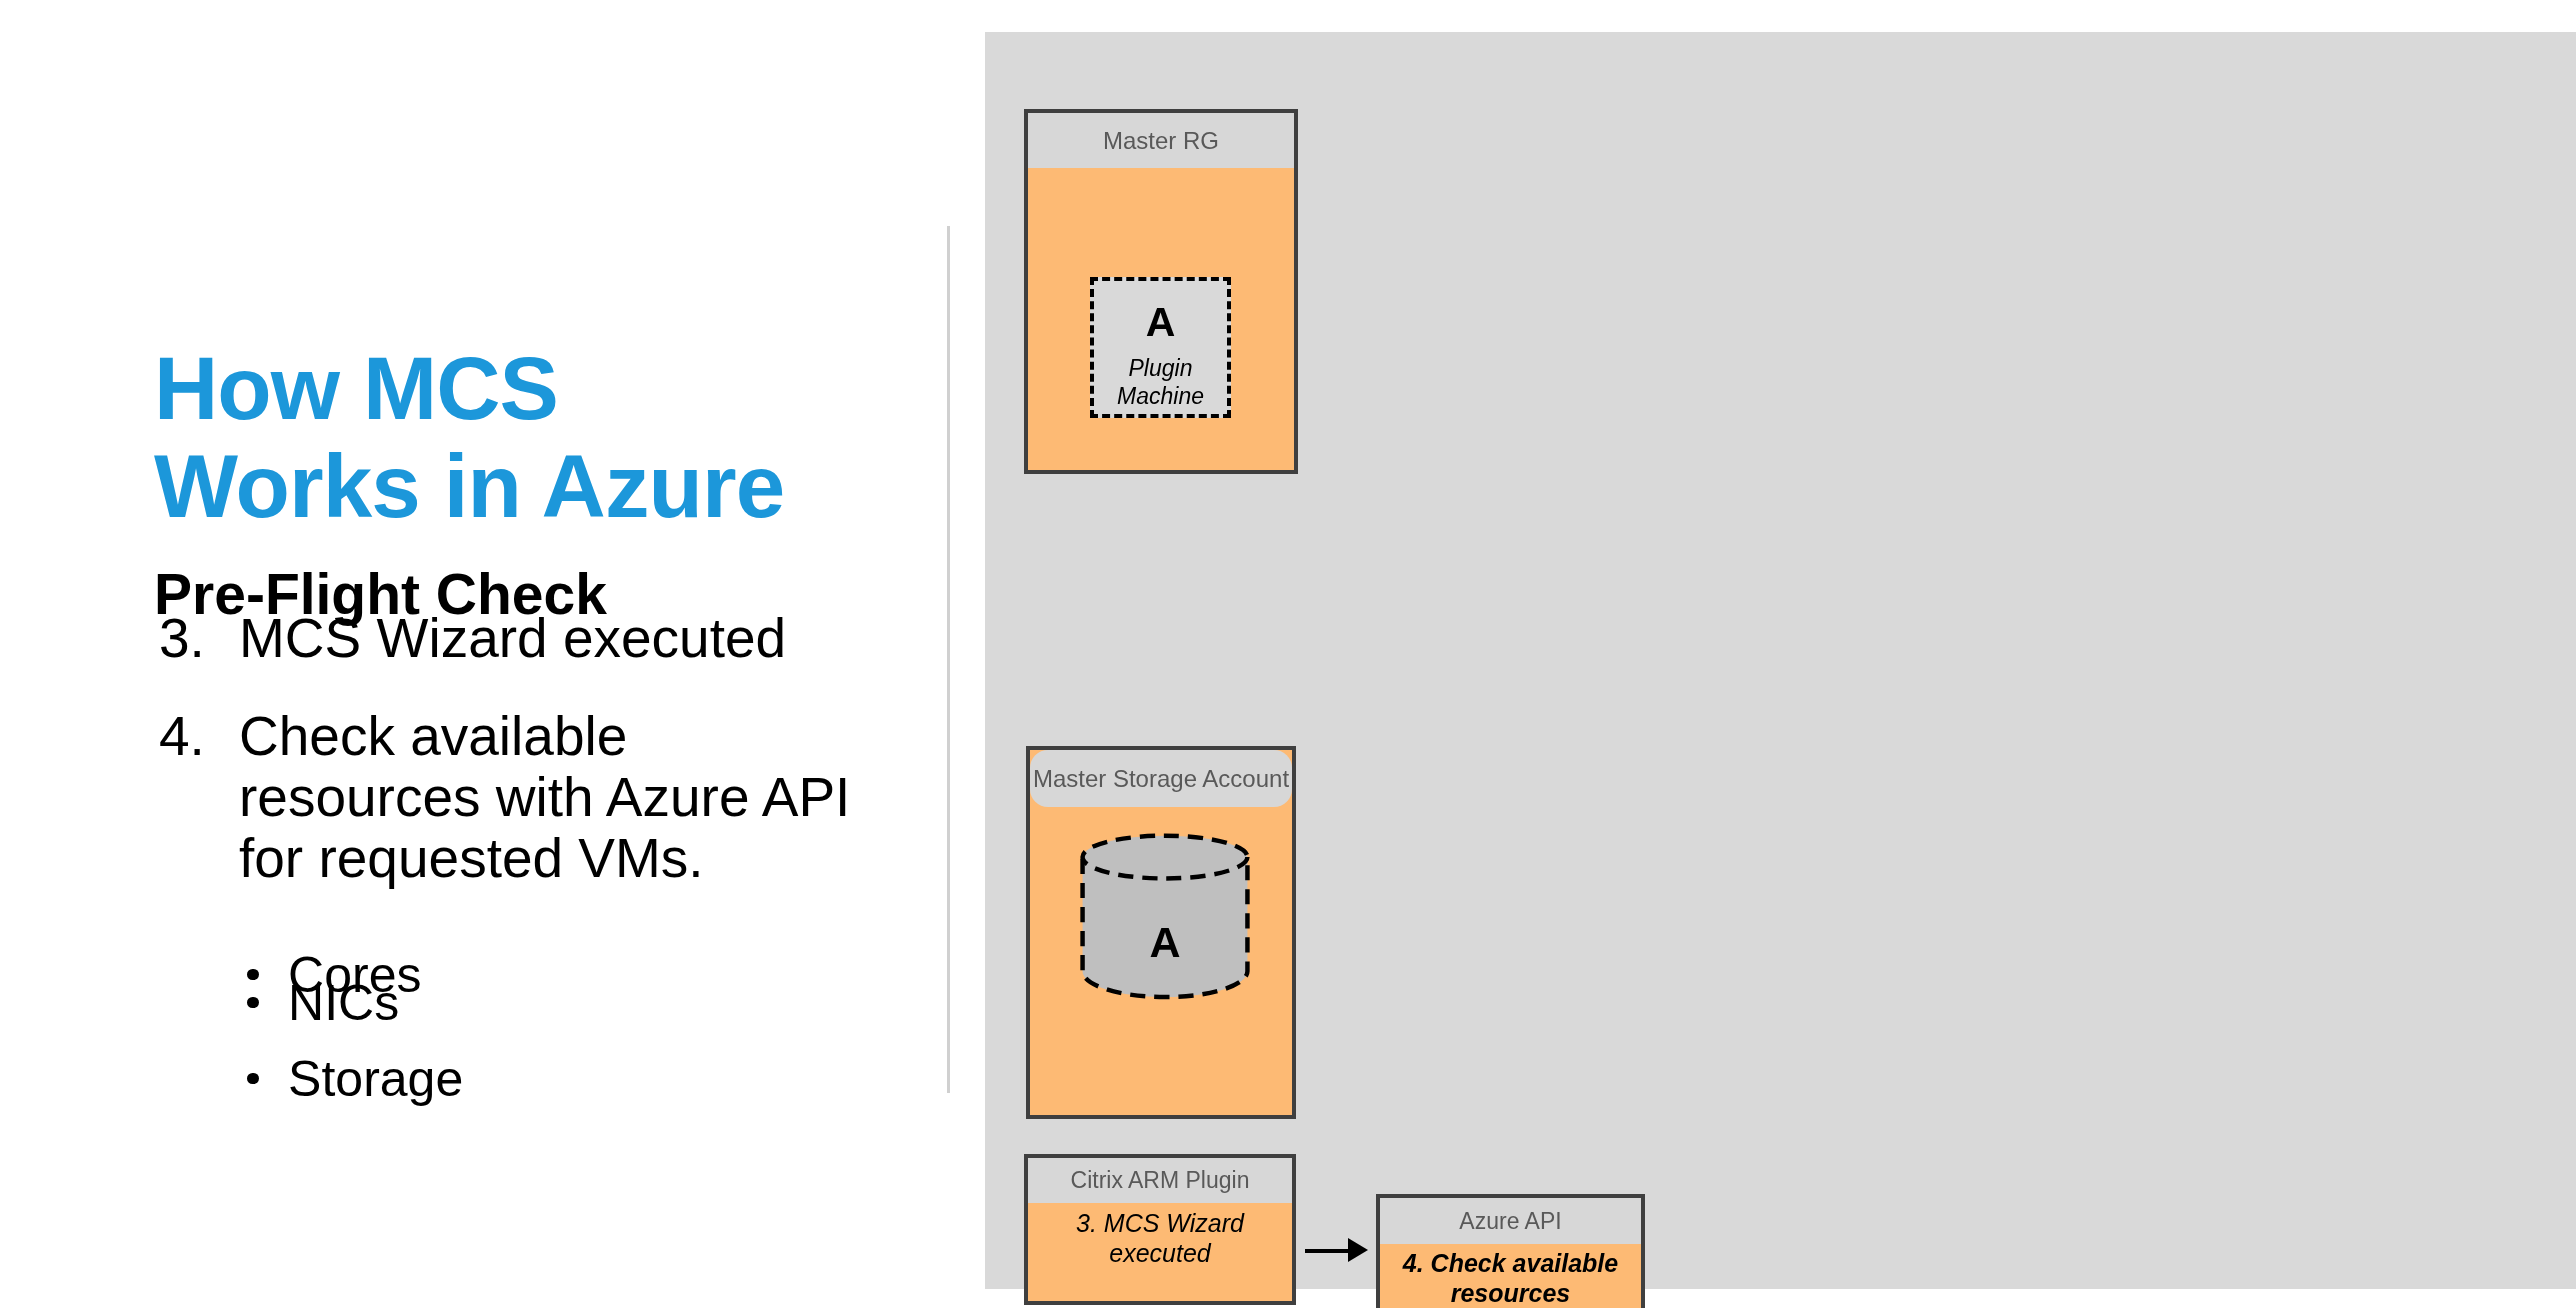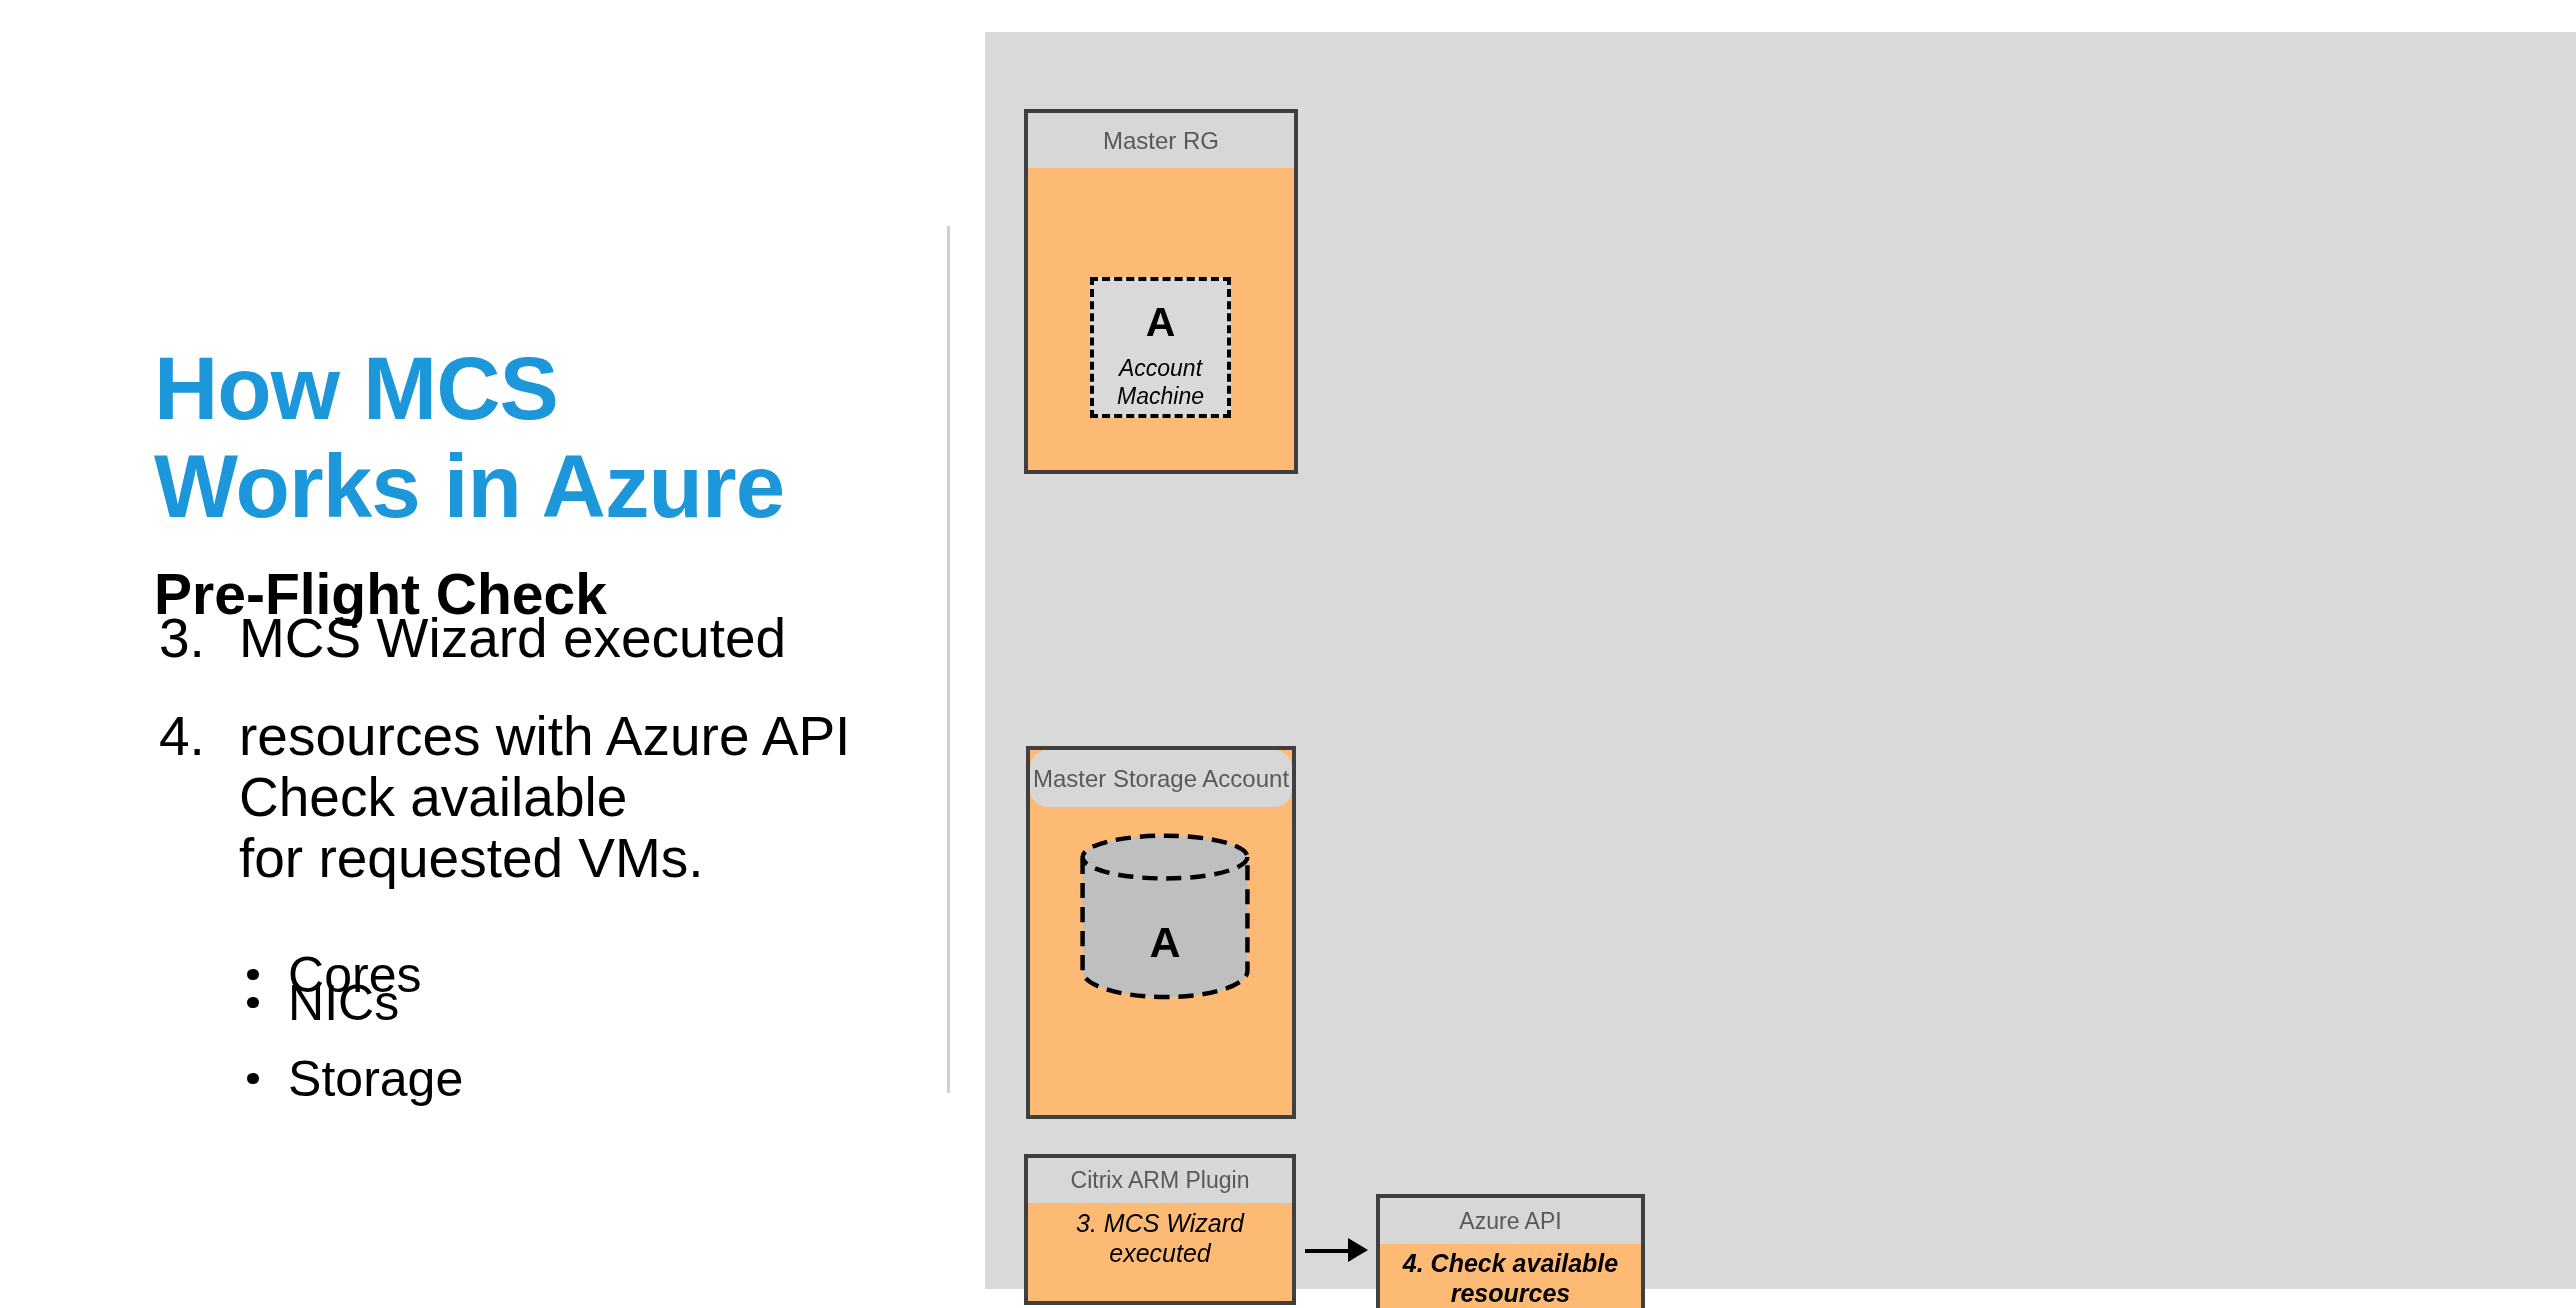--- a/index.html
+++ b/index.html
@@ -85,22 +85,22 @@
   <div class="step step3">
     <div class="num">3.</div>
     <div class="lines">
       <div>MCS Wizard executed</div>
     </div>
   </div>
 
   <div class="step step4">
     <div class="num">4.</div>
     <div class="lines">
+      <div>Check available</div>
       <div>resources with Azure API</div>
-      <div>Check available</div>
       <div>for requested VMs.</div>
     </div>
   </div>
 
   <div class="bullet-row b0">
     <span class="dot"></span>
     <span class="btxt">Cores</span>
   </div>
   <div class="bullet-row b1">
     <span class="dot"></span>
@@ -113,21 +113,21 @@
 
   <div class="divider"></div>
 
   <div class="panel"></div>
 
   <div class="dbox rg">
     <div class="band">Master RG</div>
     <div class="vm">
       <div class="letter">A</div>
       <div class="cap">
-        <div>Account</div>
+        <div>Plugin</div>
         <div>Machine</div>
       </div>
     </div>
   </div>
 
   <div class="dbox sa">
     <div class="band">Master Storage Account</div>
     <div class="disk-wrap">
       <svg width="172" height="170" viewBox="0 0 193 190">
         <path d="M4 32 L4 158 C4 174 45 187 96.5 187 C148 187 189 174 189 158 L189 32" fill="#bfbfbf" stroke="#000000" stroke-width="5" stroke-dasharray="17 10"></path>

